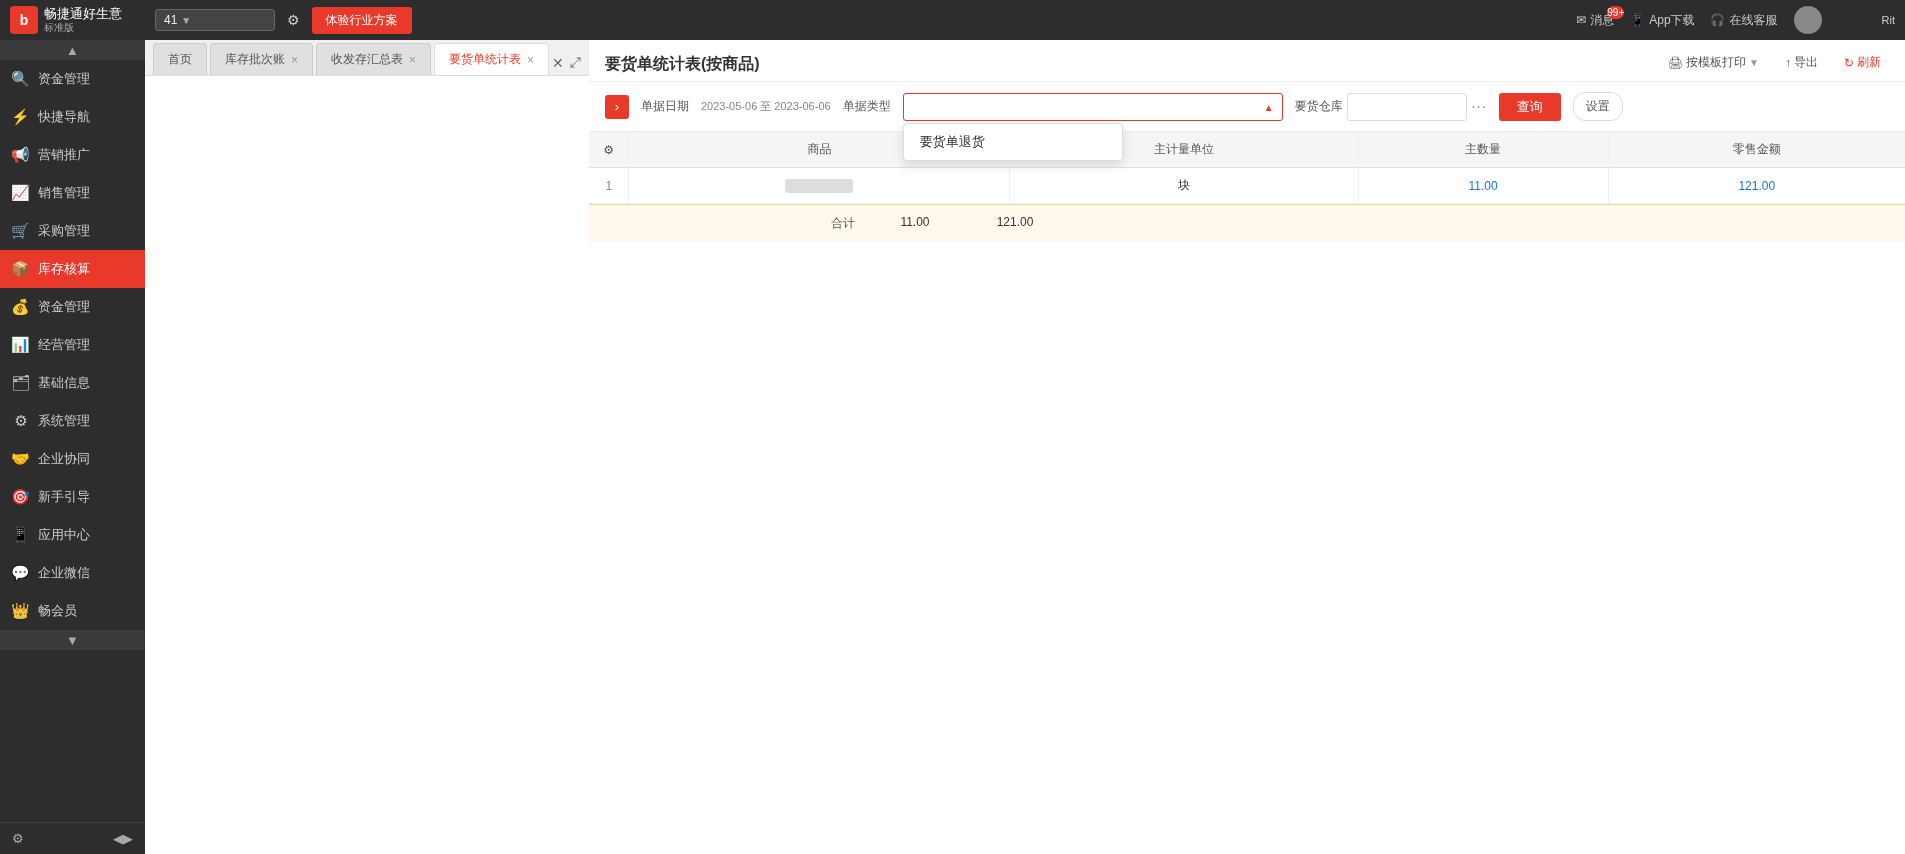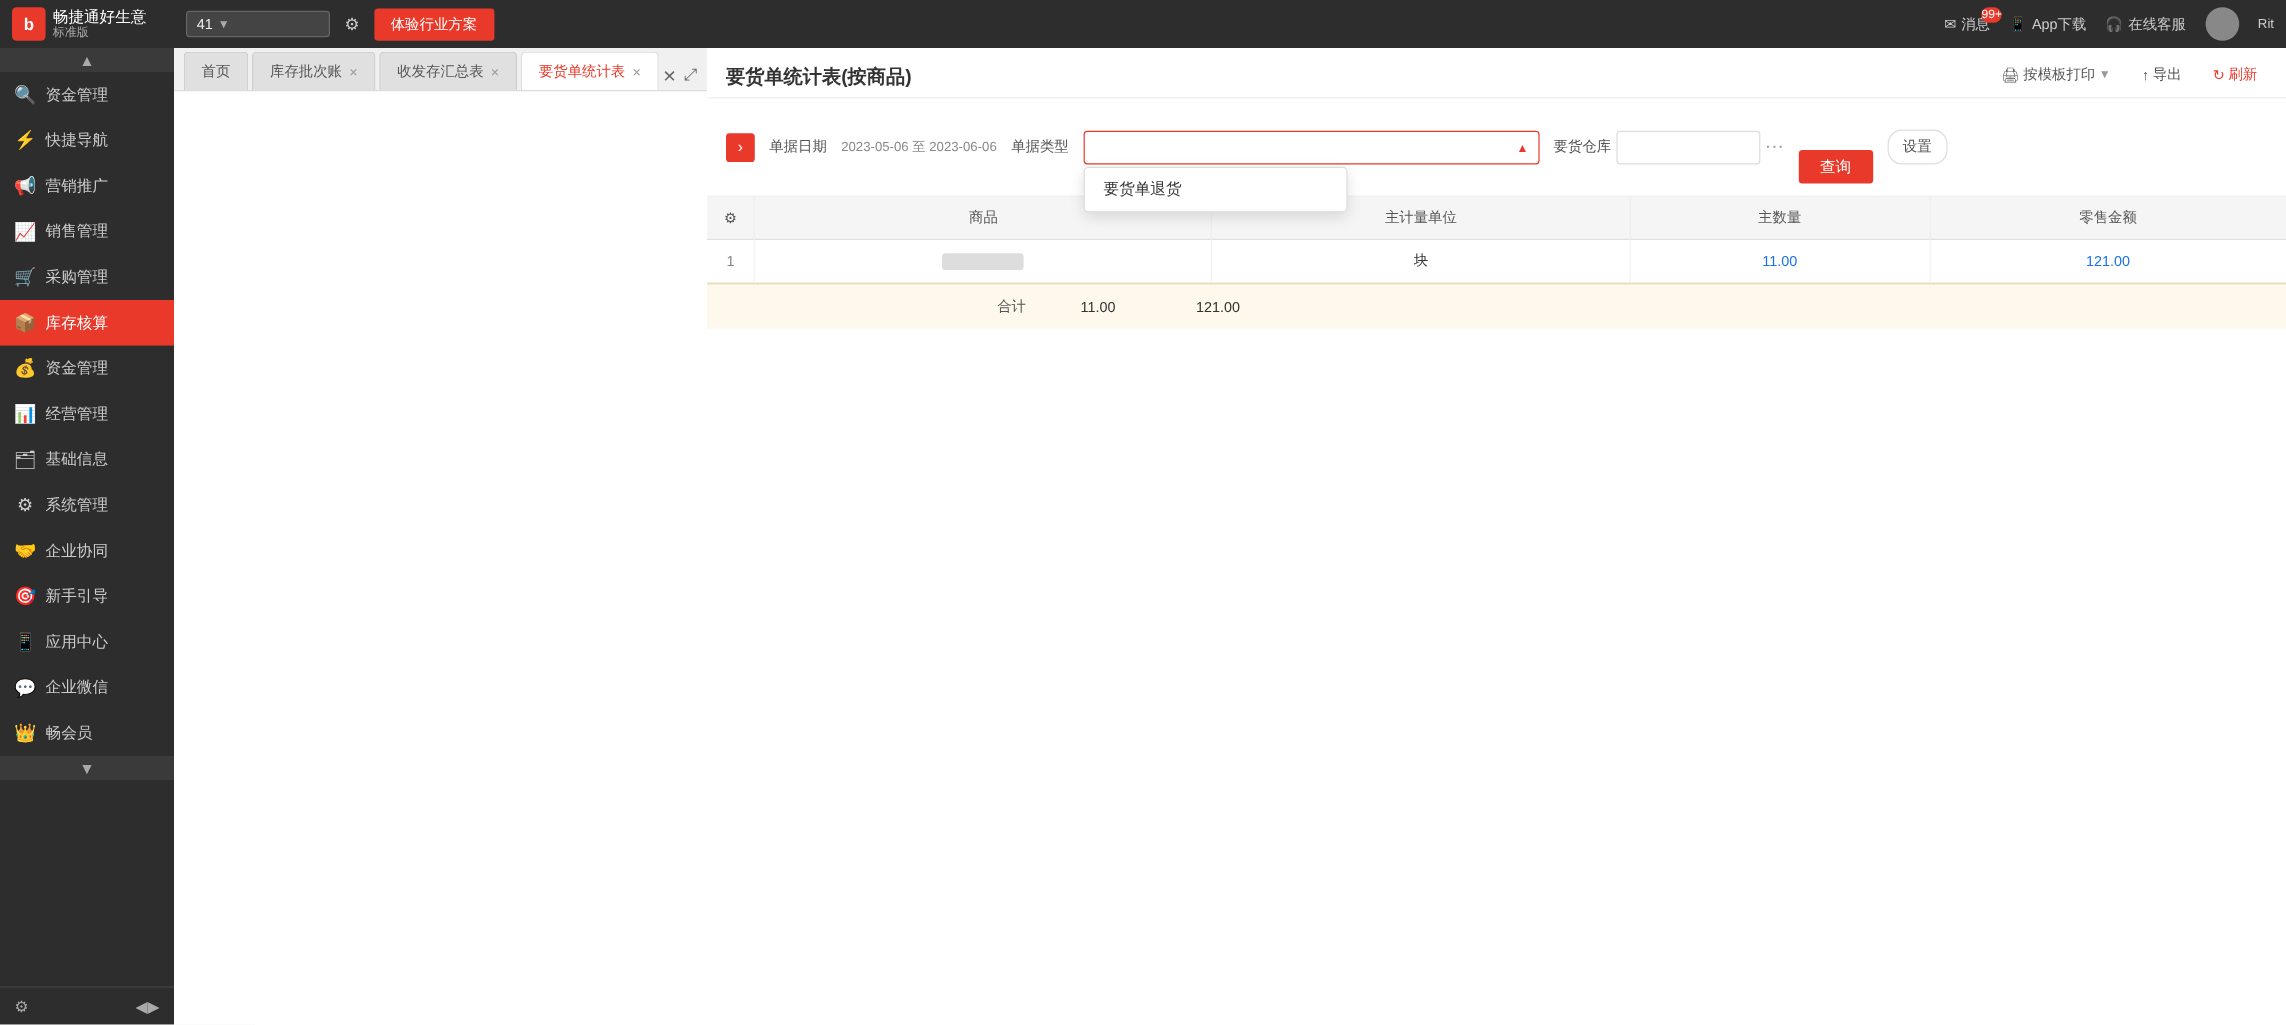--- a/index.html
+++ b/index.html
@@ -349,21 +349,20 @@
       font-size: 16px;
     }
     .query-btn {
       background: #e8392a;
       color: #fff;
       border: none;
       border-radius: 3px;
       padding: 5px 18px;
       font-size: 13px;
       cursor: pointer;
-      margin-top: 33px;
     }
     .setup-btn {
       background: #fff;
       color: #555;
       border: 1px solid #ddd;
       border-radius: 12px;
       padding: 5px 12px;
       font-size: 12px;
       cursor: pointer;
     }
@@ -421,21 +420,20 @@
     td:last-child { border-right: none; }
     .td-number { color: #1a73e8; cursor: pointer; }
     .row-num { color: #888; }
     .blurred { color: transparent; background: #ddd; border-radius: 3px; user-select: none; }
 
     
     .table-footer {
       background: #fef9ec;
       border-top: 1px solid #e8d9a0;
       display: flex;
-      align-items: center;
       padding: 10px 12px;
       font-size: 12px;
       gap: 20px;
     }
     .footer-label { color: #555; padding-left: 230px; }
     .footer-val { color: #333; font-weight: 500; min-width: 80px; text-align: center; }
     .footer-val2 { color: #333; font-weight: 500; min-width: 80px; text-align: center; }
 
     
     ::-webkit-scrollbar { width: 6px; height: 6px; }
@@ -473,21 +471,21 @@
     </div>
     <div class="header-right-item">
       <span>📱</span>
       <span>App下载</span>
     </div>
     <div class="header-right-item">
       <span>🎧</span>
       <span>在线客服</span>
     </div>
     <div class="avatar"></div>
-    <span style="color:#ccc; font-size:11px;">Rit</span>
+    <span style="color:#ccc; font-size:11px;margin-left:44px;">Rit</span>
   </div>
 </div>
 
 <div class="main-layout">
 
   <div class="sidebar">
     <div class="sidebar-scroll-btn">▲</div>
 
     <div class="sidebar-item">
       <span class="s-icon">🔍</span>

